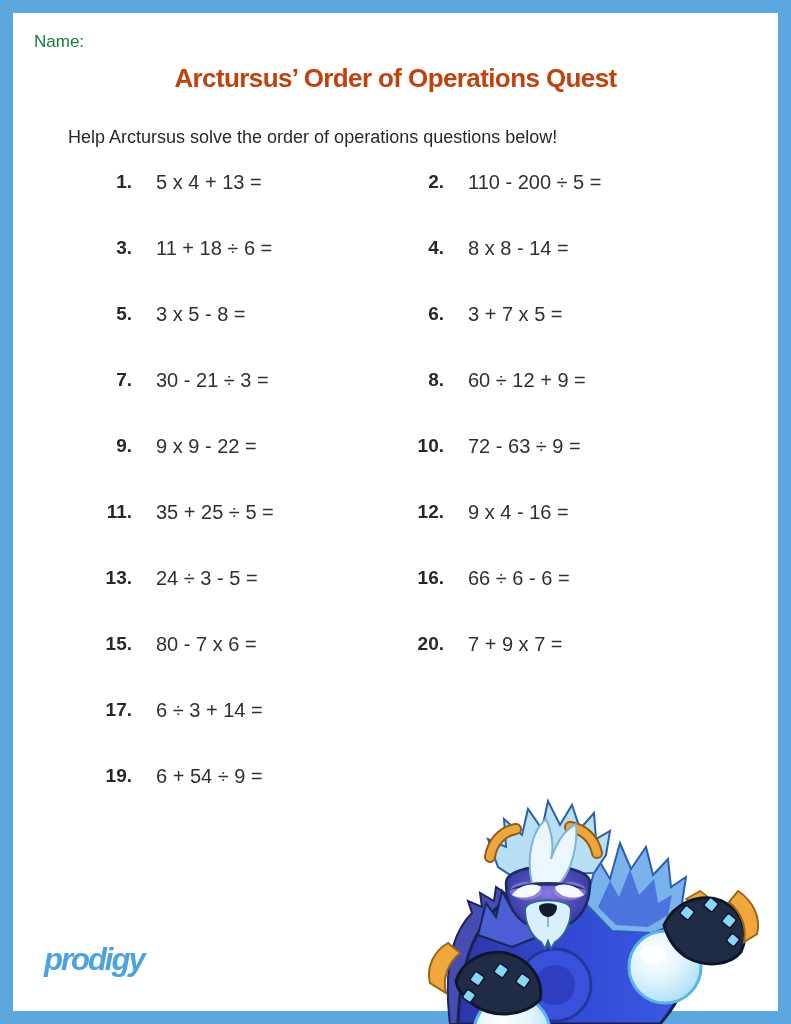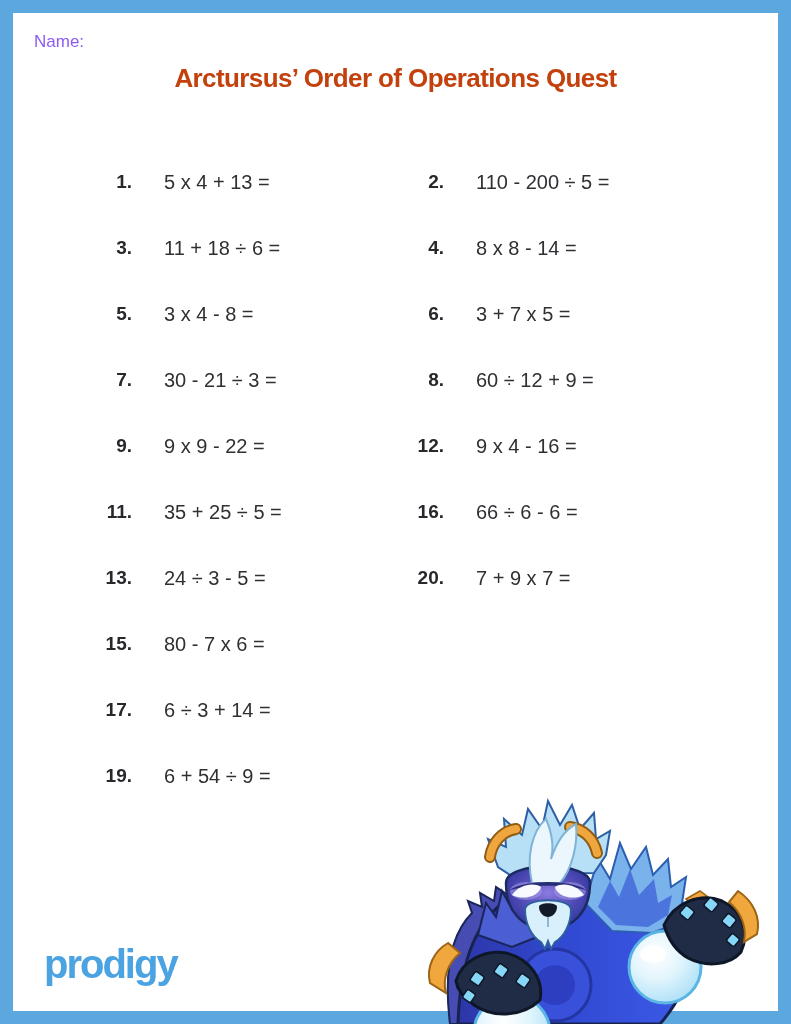--- a/index.html
+++ b/index.html
@@ -17,21 +17,21 @@
   }
   .frame {
     position: absolute; inset: 0;
     border: 13px solid #5ca7dd;
     box-sizing: border-box;
     z-index: 1;
     pointer-events: none;
   }
   .name-label {
     position: absolute; left: 34px; top: 32px;
-    font-size: 17px; color: #8b5cf6;
+    font-size: 17px; color: #15803d;
     z-index: 2;
   }
   .title {
     position: absolute; left: 0; top: 63px; width: 791px;
     text-align: center;
     font-size: 26px; font-weight: bold; letter-spacing: -0.6px;
     color: #c2410c;
     z-index: 2;
   }
   .instruction {
@@ -49,62 +49,64 @@
   .qrow {
     height: 66px;
     display: flex; align-items: flex-start;
   }
   .qnum {
     width: 44px; text-align: right;
     font-weight: bold; font-size: 19px; line-height: 24px;
     color: #26282c;
   }
   .qexpr {
-    margin-left: 32px;
+    margin-left: 24px;
     font-size: 20px; line-height: 24px;
     color: #2e3033;
     white-space: nowrap;
   }
   .logo {
     position: absolute; left: 44px; top: 942px;
-    font-size: 40px; font-weight: bold; letter-spacing: -2px;
+    font-size: 31px; font-weight: bold; letter-spacing: -2px;
     color: #4ba3e1;
     z-index: 2;
+    font-style: italic;
   }
   .mascot {
     position: absolute; left: 420px; top: 795px;
     width: 371px; height: 229px;
     z-index: 3;
   }
 </style>
 </head>
 <body>
 
 <div class="page">
 
   <div class="frame"></div>
 
   <div class="name-label">Name:</div>
 
   <div class="title">Arctursus’ Order of Operations Quest</div>
 
+  <div class="instruction">Help Arctursus solve the order of operations questions below!</div>
 
   <div class="questions">
     <div class="qcol qcol-left" id="qcol-left">
         <div class="qrow">
           <span class="qnum">1.</span>
           <span class="qexpr">5 x 4 + 13 =</span>
         </div>
         <div class="qrow">
           <span class="qnum">3.</span>
           <span class="qexpr">11 + 18 ÷ 6 =</span>
         </div>
         <div class="qrow">
           <span class="qnum">5.</span>
-          <span class="qexpr">3 x 4 - 8 =</span>
+          <span class="qexpr">3 x 5 - 8 =</span>
         </div>
         <div class="qrow">
           <span class="qnum">7.</span>
           <span class="qexpr">30 - 21 ÷ 3 =</span>
         </div>
         <div class="qrow">
           <span class="qnum">9.</span>
           <span class="qexpr">9 x 9 - 22 =</span>
         </div>
         <div class="qrow">
@@ -137,20 +139,24 @@
           <span class="qnum">4.</span>
           <span class="qexpr">8 x 8 - 14 =</span>
         </div>
         <div class="qrow">
           <span class="qnum">6.</span>
           <span class="qexpr">3 + 7 x 5 =</span>
         </div>
         <div class="qrow">
           <span class="qnum">8.</span>
           <span class="qexpr">60 ÷ 12 + 9 =</span>
+        </div>
+        <div class="qrow">
+          <span class="qnum">10.</span>
+          <span class="qexpr">72 - 63 ÷ 9 =</span>
         </div>
         <div class="qrow">
           <span class="qnum">12.</span>
           <span class="qexpr">9 x 4 - 16 =</span>
         </div>
         <div class="qrow">
           <span class="qnum">16.</span>
           <span class="qexpr">66 ÷ 6 - 6 =</span>
         </div>
         <div class="qrow">

